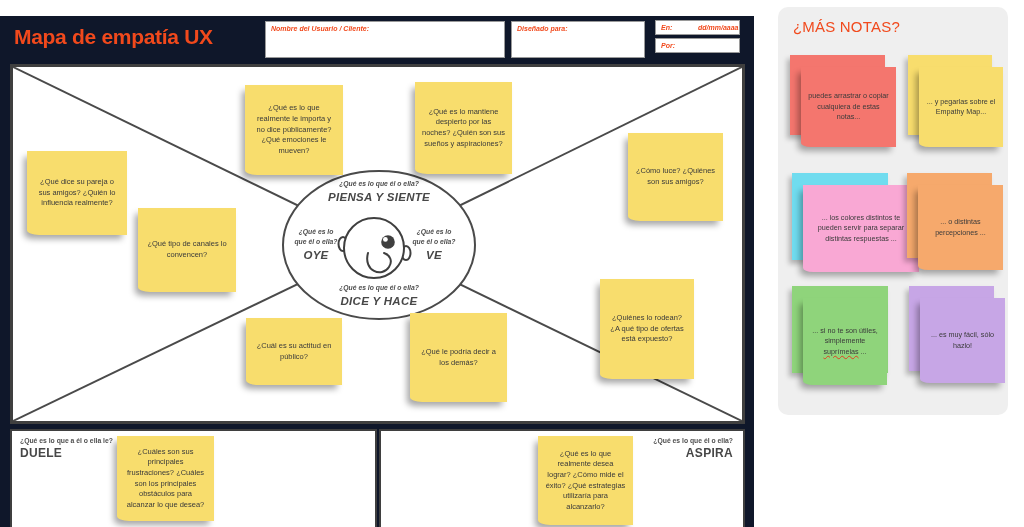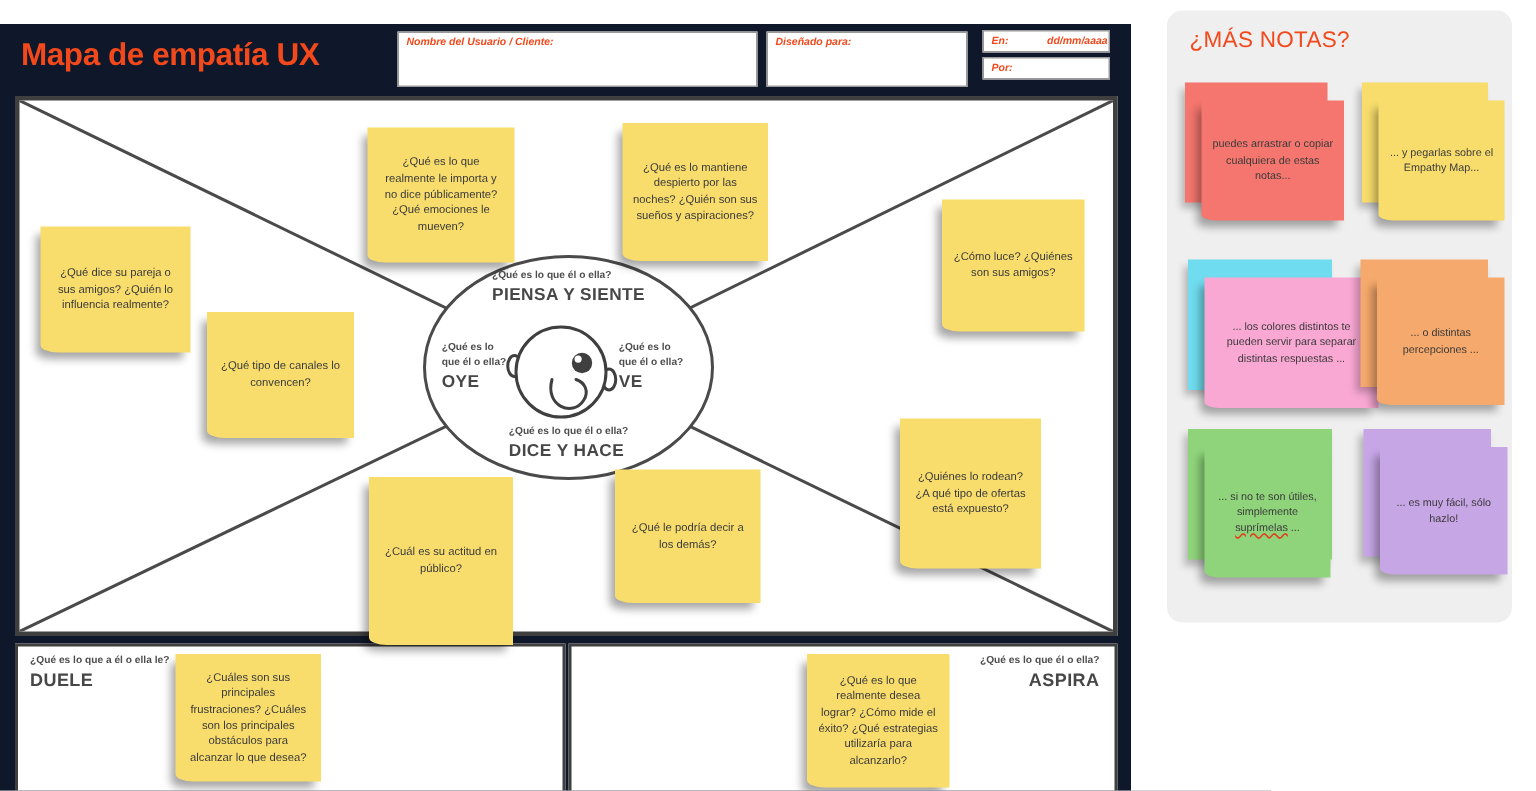--- a/index.html
+++ b/index.html
@@ -19,21 +19,21 @@
     font-style:italic; color:#f1491c; white-space:nowrap; }
   .box-nombre { left:265px; top:5px; width:240px; height:37px; }
   .box-disenado { left:511px; top:5px; width:134px; height:37px; }
   .box-en  { left:655px; top:4px;  width:85px; height:15px; }
   .box-por { left:655px; top:22px; width:85px; height:15px; }
 
   .canvas { position:absolute; left:10px; top:48px; width:735px; height:360px;
     background:#fff; border:3px solid #3f3f3f; }
   .canvas svg { position:absolute; left:0; top:0; }
 
-  .quad { position:absolute; text-align:left; color:#4e4e4e; transform:translateX(-50%); }
+  .quad { position:absolute; text-align:center; color:#4e4e4e; transform:translateX(-50%);font-style:italic; }
   .quad .q { font-size:6.8px; font-weight:bold; line-height:1.45; }
   .quad .big { font-size:11.5px; font-weight:bold; color:#474747; letter-spacing:.3px; margin-top:2px; }
 
   
   .note { position:absolute; background:#f8dd6d; color:#3a3a3a;
     display:flex; align-items:center; justify-content:center; text-align:center;
     font-size:7.5px; line-height:1.42; padding:6px 7px;
     box-shadow:-4px 5px 6px -1px rgba(0,0,0,0.35);
     border-bottom-left-radius:12px 5px; z-index:5; }
 
@@ -116,21 +116,21 @@
         <div class="big">DICE Y HACE</div>
       </div>
     </div>
 
     <div class="note" style="left:245px; top:69px; width:98px; height:90px;">¿Qué es lo que realmente le importa y no dice públicamente? ¿Qué emociones le mueven?</div>
     <div class="note" style="left:415px; top:66px; width:97px; height:92px;">¿Qué es lo mantiene despierto por las noches? ¿Quién son sus sueños y aspiraciones?</div>
     <div class="note" style="left:27px; top:135px; width:100px; height:84px;">¿Qué dice su pareja o sus amigos? ¿Quién lo influencia realmente?</div>
     <div class="note" style="left:628px; top:117px; width:95px; height:88px;">¿Cómo luce? ¿Quiénes son sus amigos?</div>
     <div class="note" style="left:138px; top:192px; width:98px; height:84px;">¿Qué tipo de canales lo convencen?</div>
     <div class="note" style="left:600px; top:228px; width:94px; height:100px;margin-top:35px;">¿Quiénes lo rodean? ¿A qué tipo de ofertas está expuesto?</div>
-    <div class="note" style="left:246px; top:302px; width:96px; height:112px;">¿Cuál es su actitud en público?</div>
+    <div class="note" style="left:246px; top:302px; width:96px; height:67px;">¿Cuál es su actitud en público?</div>
     <div class="note" style="left:410px; top:297px; width:97px; height:89px;">¿Qué le podría decir a los demás?</div>
 
     <div class="sec-box" style="left:10px; top:413px; width:367px; height:109px;">
       <div class="sec-head" style="left:8px; text-align:left;">
         <div class="sec-q">¿Qué es lo que a él o ella le?</div>
         <div class="sec-label">DUELE</div>
       </div>
     </div>
     <div class="sec-box" style="left:379px; top:413px; width:366px; height:109px;">
       <div class="sec-head" style="right:10px; text-align:right;">

